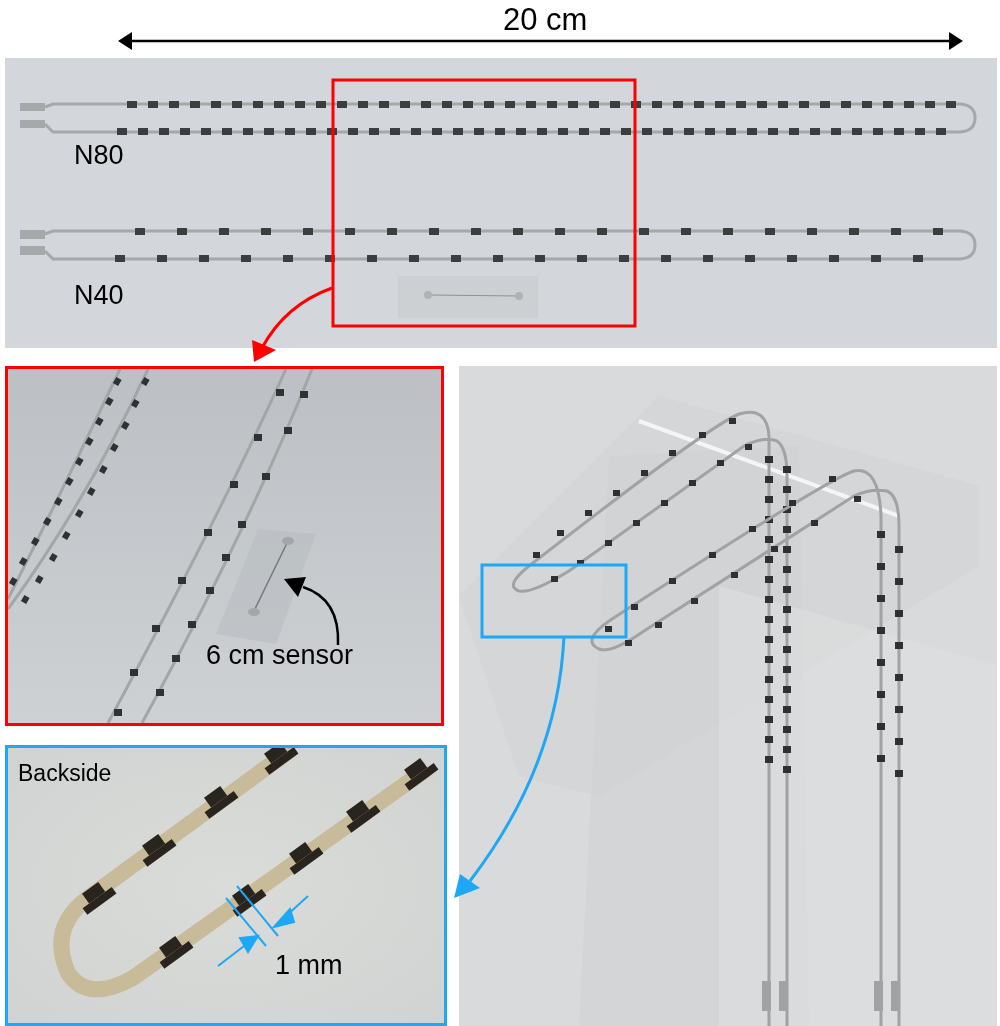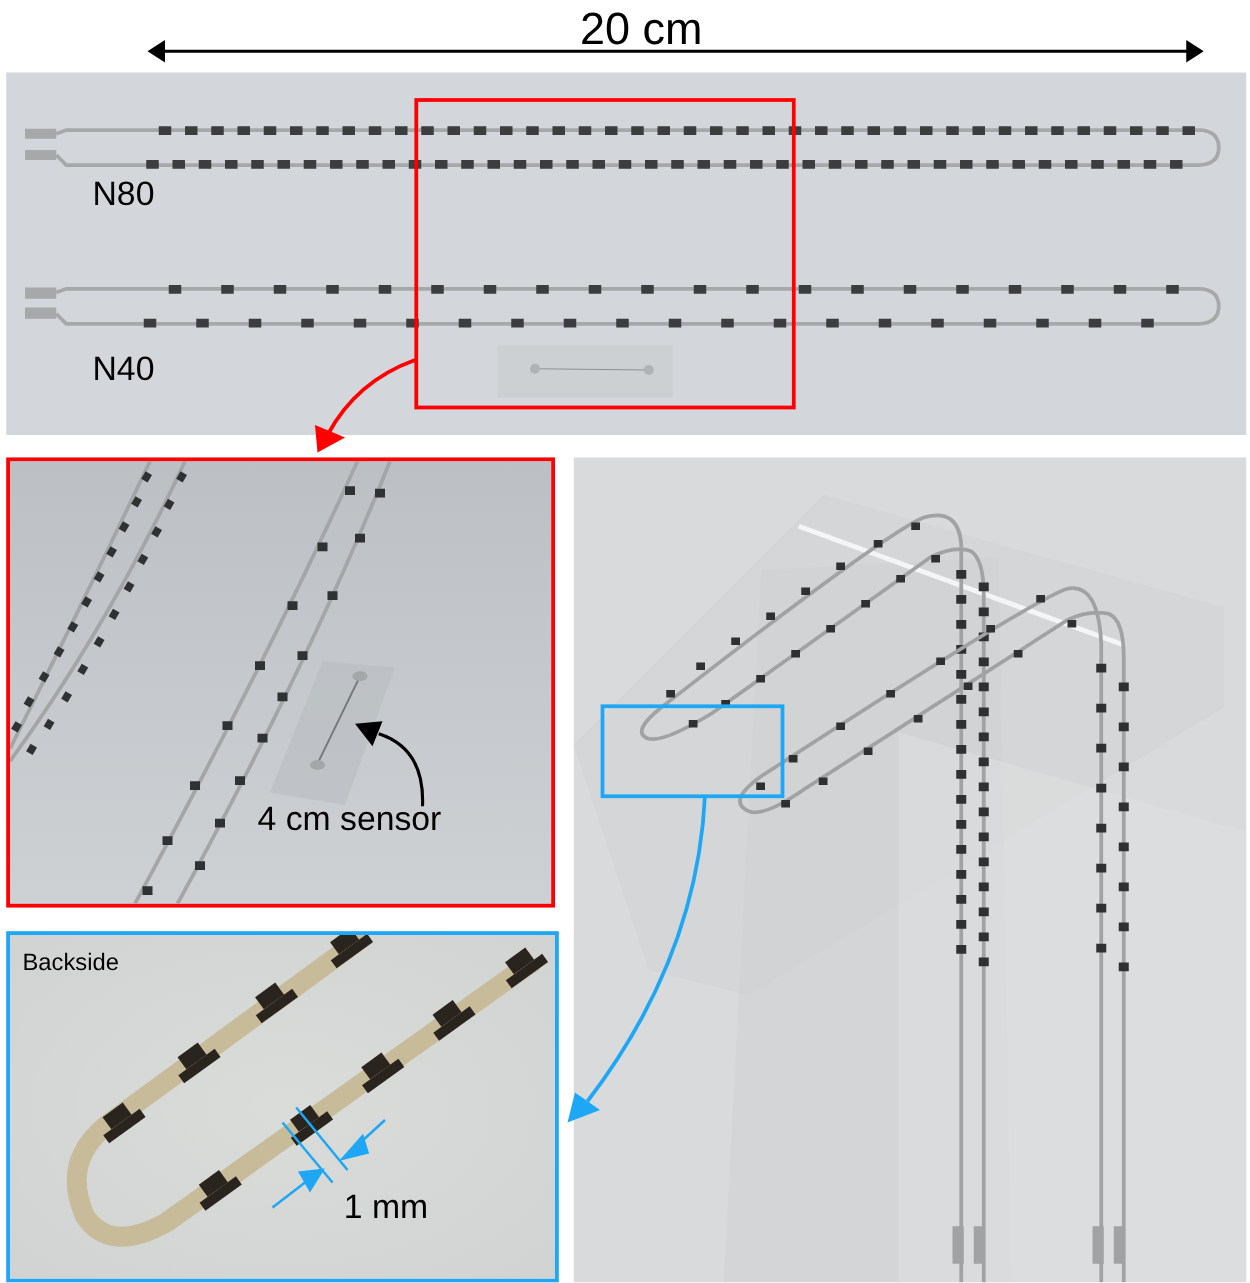--- a/index.html
+++ b/index.html
@@ -6,21 +6,21 @@
   body { width: 1000px; height: 1026px; position: relative; overflow: hidden;
          font-family: "Liberation Sans", sans-serif; color: #000; }
   .abs { position: absolute; }
   .label { font-family: "Liberation Sans", sans-serif; color: #000; white-space: nowrap; }
   .photo { position: absolute; overflow: hidden; }
   svg { display: block; }
 </style>
 </head>
 <body>
 
-<div class="abs label" style="left:464px; top:2px; font-size:36px;">20 cm</div>
+<div class="abs label" style="left:503px; top:2px; font-size:31px;">20 cm</div>
 <svg class="abs" style="left:118px; top:30px;" width="845" height="22">
   <line x1="8" y1="11" x2="836" y2="11" stroke="#000" stroke-width="2.5"></line>
   <polygon points="0,11 14,2 14,20" fill="#000"></polygon>
   <polygon points="845,11 831,2 831,20" fill="#000"></polygon>
 </svg>
 
 <div class="photo" style="left:5px; top:58px; width:992px; height:290px; background:#d3d6da;">
   <svg width="992" height="290">
 
     <g>
@@ -239,21 +239,21 @@
 
     <polygon points="250,160 308,165 268,275 208,265" fill="#b7bbbf" opacity="0.55"></polygon>
     <line x1="280" y1="172" x2="246" y2="242" stroke="#76797c" stroke-width="1.5"></line>
     <ellipse cx="280" cy="172" rx="6" ry="4" fill="#a4a7aa"></ellipse>
     <ellipse cx="246" cy="243" rx="6" ry="4" fill="#a4a7aa"></ellipse>
 
     <path d="M330,276 Q332,230 295,218" fill="none" stroke="#000" stroke-width="2.5"></path>
     <polygon points="276,210 298,208 290,228" fill="#000"></polygon>
   </svg>
 </div>
-<div class="abs label" style="left:206px; top:640px; font-size:27px;">4 cm sensor</div>
+<div class="abs label" style="left:206px; top:640px; font-size:27px;">6 cm sensor</div>
 
 <div class="photo" style="left:5px; top:745px; width:436px; height:275px; background:#d5d8d6; border:3px solid #1ea7f5;">
   <svg width="436" height="275">
     <defs>
       <radialGradient id="bg2" cx="0.5" cy="0.5" r="0.8">
         <stop offset="0" stop-color="#dadcda"></stop>
           <stop offset="1" stop-color="#cfd2d0"></stop>
       </radialGradient>
     </defs>
     <rect width="436" height="275" fill="url(#bg2)"></rect>
@@ -302,21 +302,21 @@
     <g stroke="#1ea7f5" stroke-width="2" fill="#1ea7f5">
       <line x1="218" y1="150" x2="258" y2="198"></line>
       <line x1="229" y1="138" x2="270" y2="188"></line>
       <line x1="300" y1="148" x2="276" y2="170"></line>
       <polygon points="266,179 282,161 286,174"></polygon>
       <line x1="210" y1="218" x2="236" y2="198"></line>
       <polygon points="250,188 232,190 240,204"></polygon>
     </g>
   </svg>
 </div>
-<div class="abs label" style="left:18px; top:760px; font-size:19px;">Backside</div>
+<div class="abs label" style="left:18px; top:760px; font-size:23px;">Backside</div>
 <div class="abs label" style="left:275px; top:950px; font-size:27px;">1 mm</div>
 
 <div class="photo" style="left:459px; top:366px; width:538px; height:660px; background:#d9dadc;">
   <svg width="538" height="660">
 
     <polygon points="150,90 340,80 350,660 120,660" fill="#d2d3d5" opacity="0.8"></polygon>
     <polygon points="0,230 200,30 520,120 520,200 140,430 60,410" fill="#cfd1d3" opacity="0.5"></polygon>
     <polygon points="260,220 540,300 540,660 260,660" fill="#dedfe0" opacity="0.6"></polygon>
 
     <line x1="180" y1="55" x2="440" y2="150" stroke="#f4f5f6" stroke-width="4"></line>

